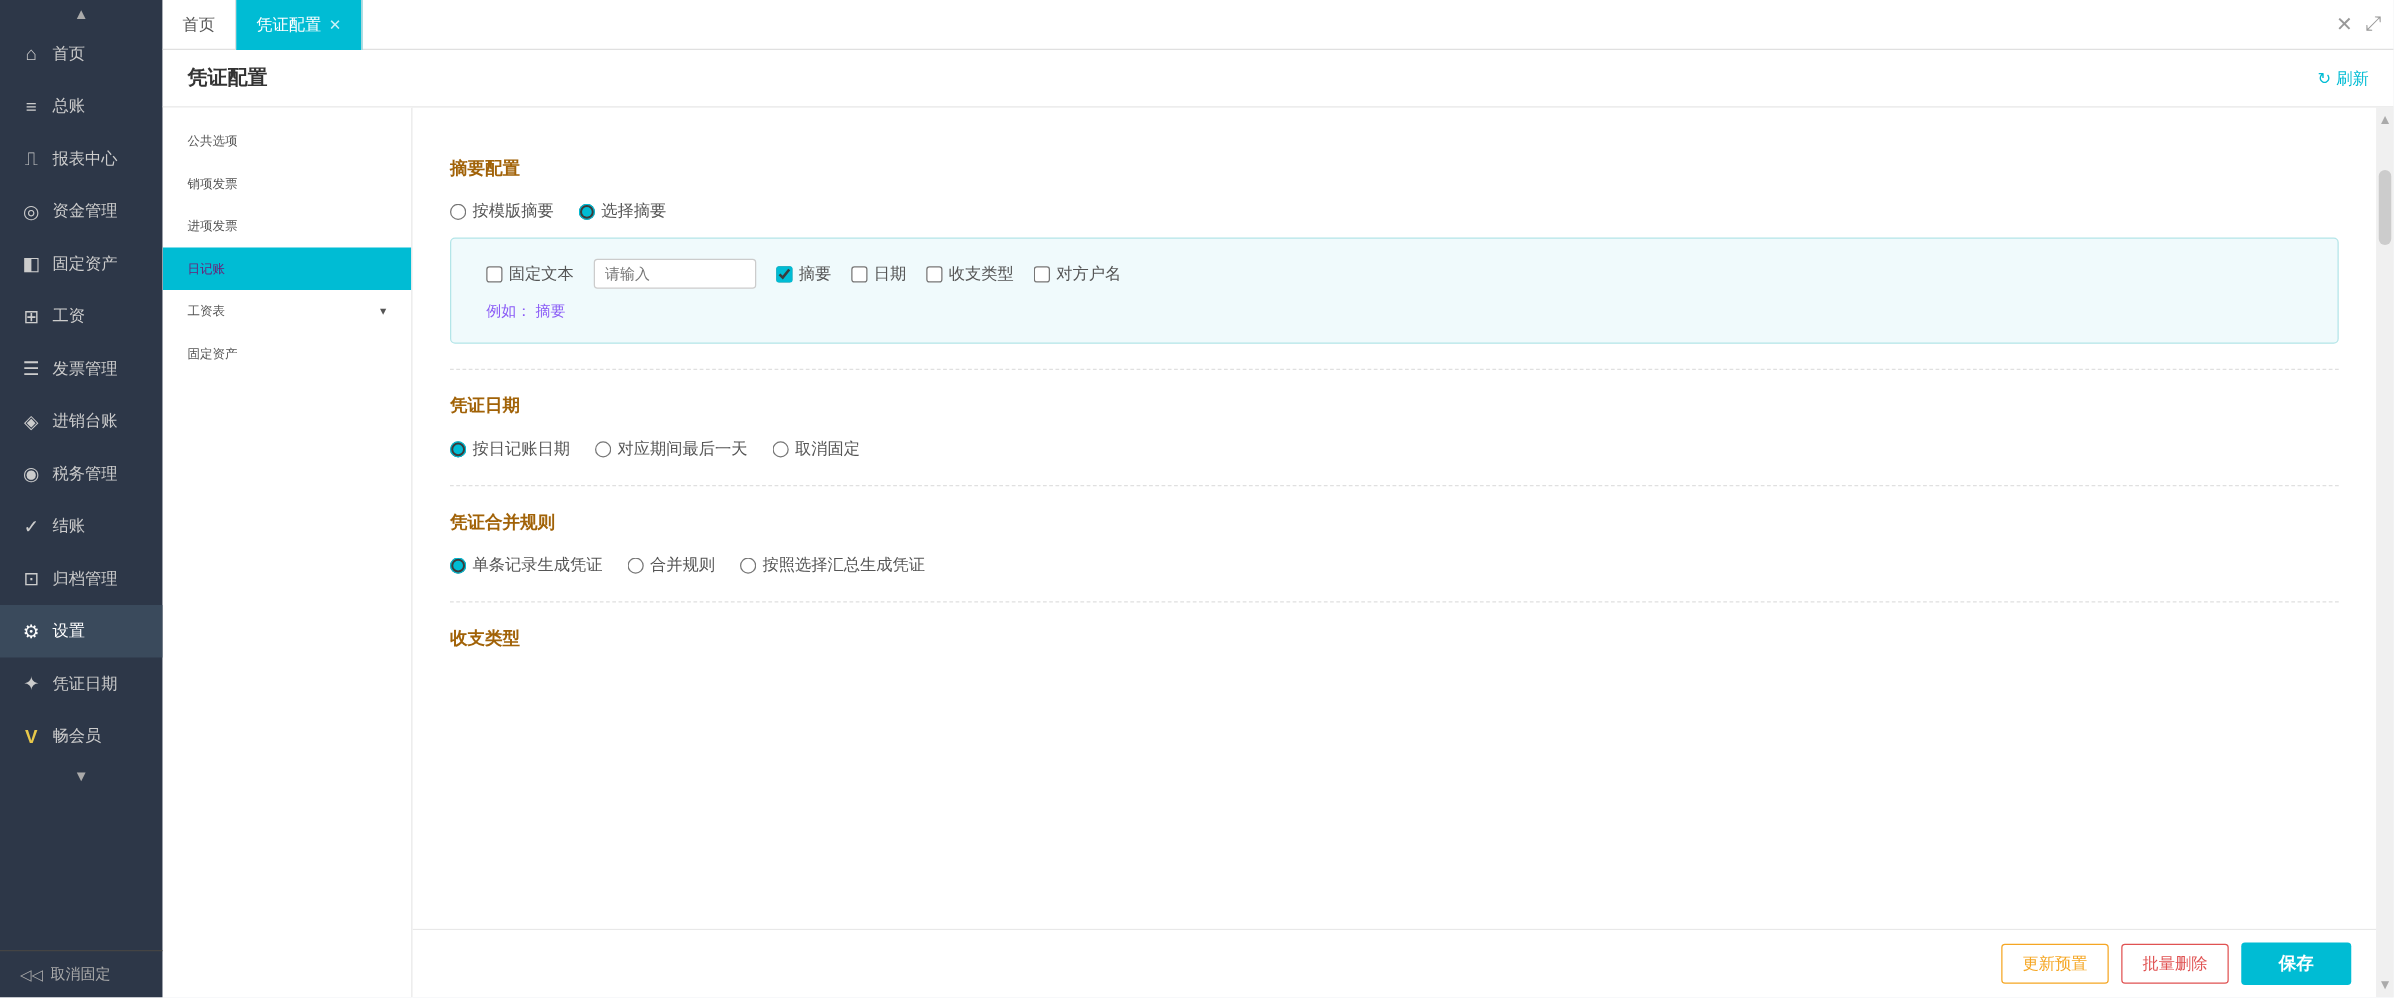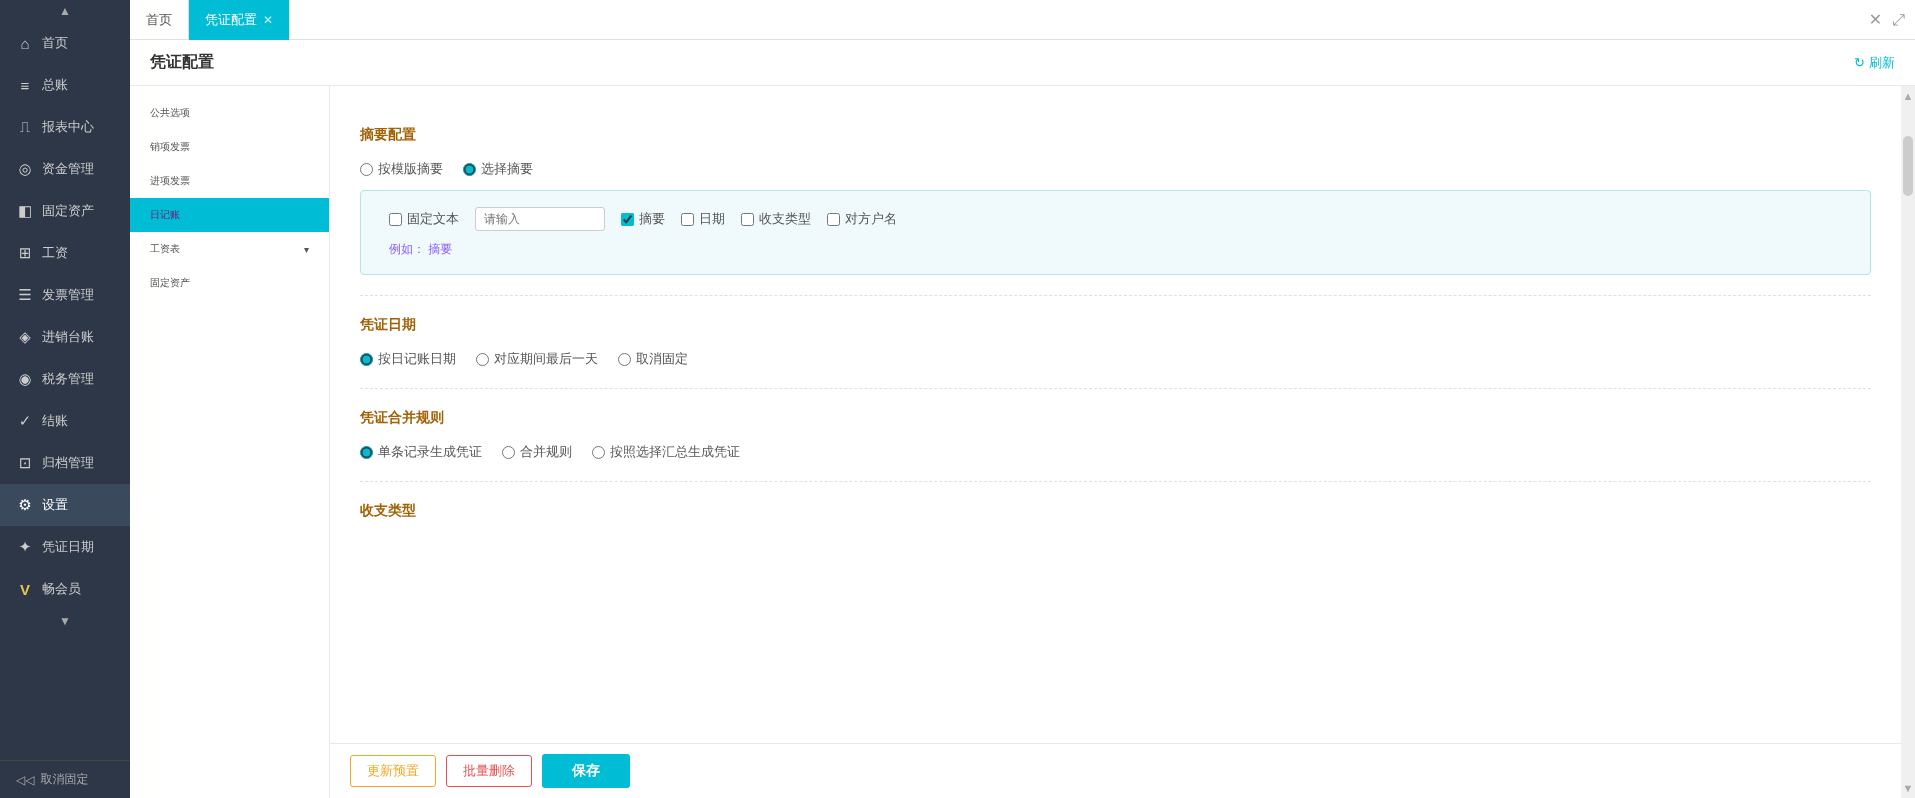--- a/index.html
+++ b/index.html
@@ -218,20 +218,21 @@
       margin-top: 10px;
     }
 
     
     .bottom-bar {
       background: #fff;
       border-top: 1px solid #e8e8e8;
       padding: 10px 20px;
       display: flex;
       align-items: center;
+      justify-content: flex-end;
       gap: 10px;
     }
     .btn-update {
       border: 1px solid #f5a623;
       color: #f5a623;
       background: #fff;
       padding: 6px 16px;
       border-radius: 3px;
       cursor: pointer;
       font-size: 13px;

